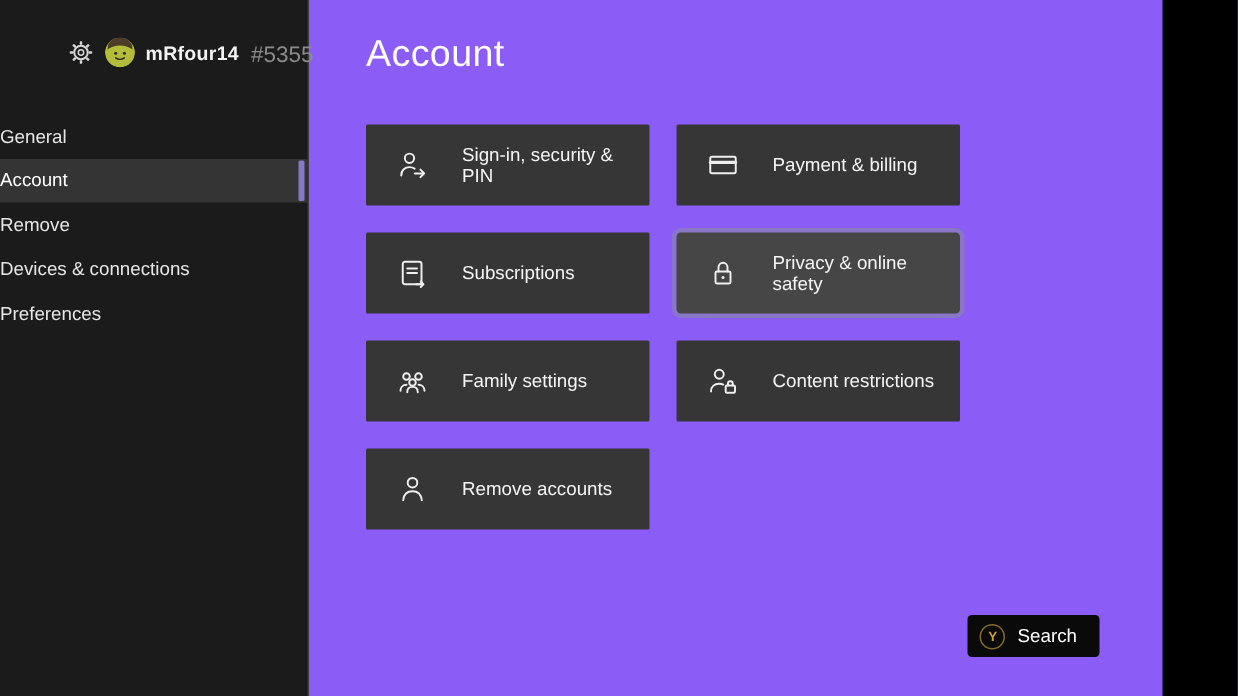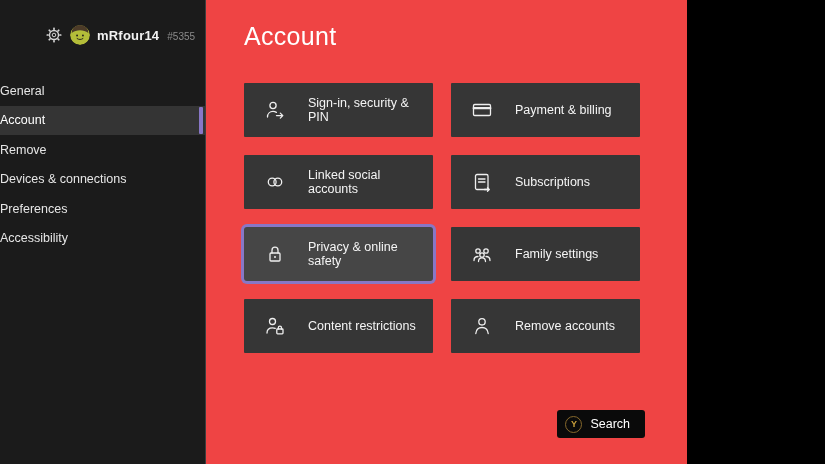--- a/index.html
+++ b/index.html
@@ -3,36 +3,36 @@
 <meta charset="utf-8">
 <style>
   :root{
     --accent-purple:#8877c6;
     --y-button-amber:#c9a03c;
   }
   *{margin:0;padding:0;box-sizing:border-box;}
   html,body{background:#000;}
   body{font-family:"Liberation Sans",sans-serif;}
   .screen{
-    position:relative;width:687px;height:464px;overflow:hidden;
-    background:#ef4444;color:#eee;
+    position:relative;width:775px;height:464px;overflow:hidden;
+    background:#8b5cf6;color:#eee;
   }
   
   .sidebar{
     position:absolute;left:0;top:0;width:206px;height:100%;
     background:#1b1b1b;border-right:1px solid #3e3e3e;
   }
   .profile{
     position:absolute;top:25px;left:45px;
     display:flex;align-items:center;gap:7px;cursor:pointer;
   }
   .gear{width:18px;height:18px;display:flex;align-items:center;}
   .avatar{width:20px;height:20px;border-radius:50%;overflow:hidden;display:flex;}
   .gt{font-size:13px;font-weight:bold;color:#f2f2f2;letter-spacing:.2px;}
-  .gt-suffix{font-size:10px;color:#8b8b8b;margin-left:1px;margin-top:2px;}
+  .gt-suffix{font-size:15px;color:#8b8b8b;margin-left:1px;margin-top:2px;}
   .menu{position:absolute;top:76px;left:0;right:0;}
   .menu-item{
     position:relative;height:29.5px;display:flex;align-items:center;
     font-size:12.5px;color:#e6e6e6;cursor:pointer;
   }
   .menu-item.selected{background:#343434;color:#fff;}
   .menu-item.selected::after{
     content:"";position:absolute;right:2px;top:1px;bottom:1px;width:4px;
     background:var(--accent-purple);border-radius:1px;
   }
@@ -123,23 +123,20 @@
         </div>
 
         <div class="menu-item">
           <span class="menu-label">Devices &amp; connections</span>
         </div>
 
         <div class="menu-item">
           <span class="menu-label">Preferences</span>
         </div>
 
-        <div class="menu-item">
-          <span class="menu-label">Accessibility</span>
-        </div>
       </nav>
   </aside>
 
   <main class="main">
     <h1 class="page-title">Account</h1>
 
     <div class="tile-grid">
 
         <div class="tile">
           <span class="tile-icon">
@@ -155,29 +152,20 @@
         <div class="tile">
           <span class="tile-icon">
   <svg viewBox="0 0 24 24" class="ico">
     <rect x="3.5" y="6.5" width="17" height="11" rx="1.2"></rect>
     <path d="M3.7 10.2h16.6" stroke-width="2.2"></path>
   </svg>
 </span>
           <span class="tile-label">Payment &amp; billing</span>
         </div>
 
-        <div class="tile">
-          <span class="tile-icon">
-  <svg viewBox="0 0 24 24" class="ico">
-    <circle cx="9.2" cy="12" r="3.9"></circle>
-    <circle cx="14.8" cy="12" r="3.9"></circle>
-  </svg>
-</span>
-          <span class="tile-label">Linked social accounts</span>
-        </div>
 
         <div class="tile">
           <span class="tile-icon">
   <svg viewBox="0 0 24 24" class="ico">
     <rect x="5.5" y="4.5" width="12.5" height="15" rx="1.5"></rect>
     <path d="M8.5 9h6.5M8.5 12h6.5"></path>
     <path d="M14.5 19.5h4.8M17.5 17.7l1.8 1.8-1.8 1.8"></path>
   </svg>
 </span>
           <span class="tile-label">Subscriptions</span>

